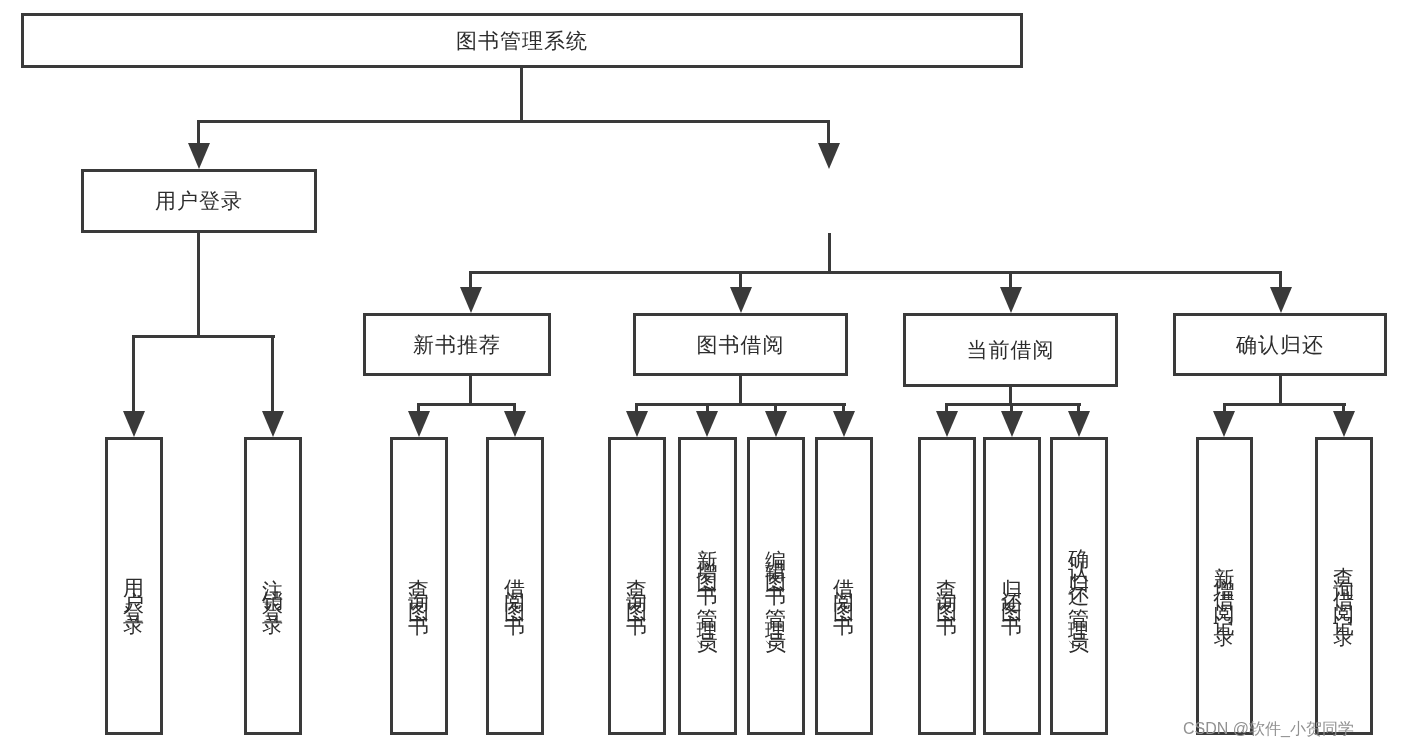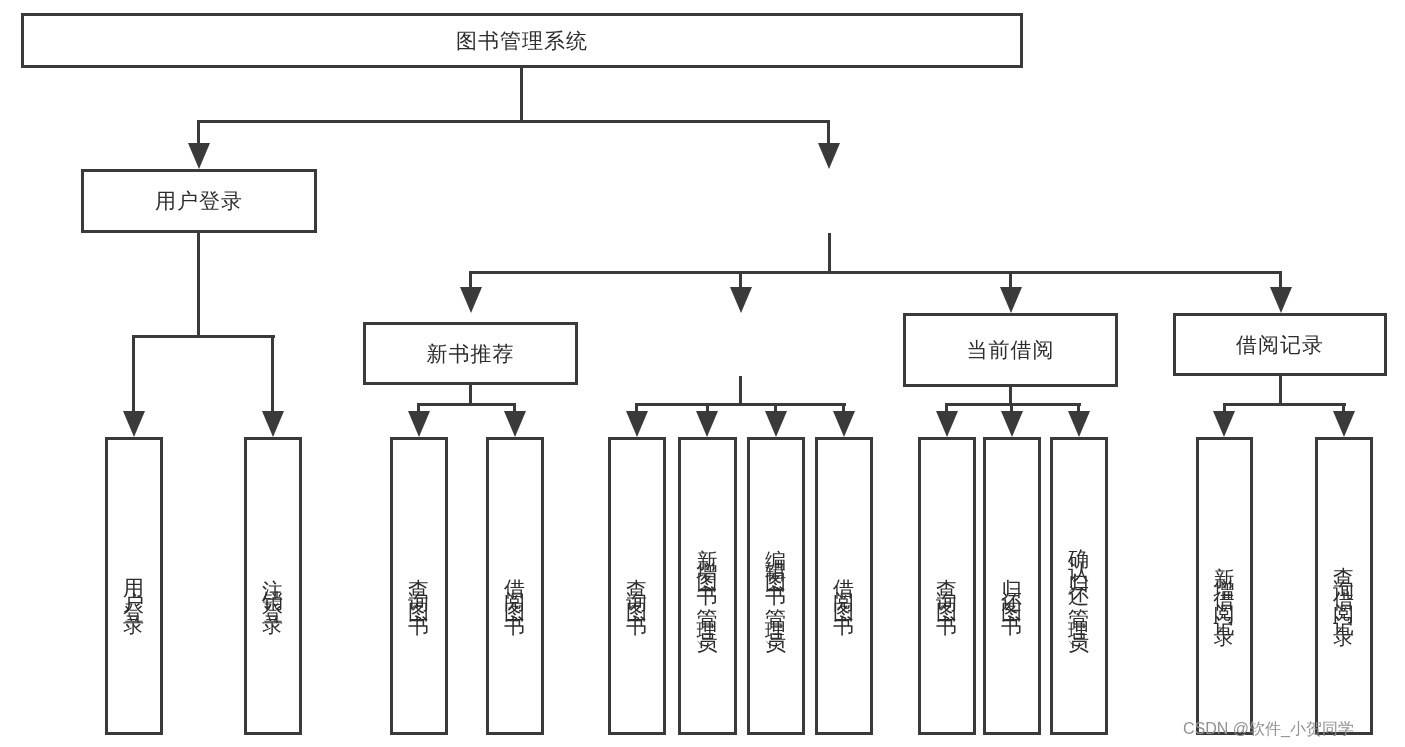--- a/index.html
+++ b/index.html
@@ -78,28 +78,31 @@
   <div class="h" style="left:469px;top:271px;width:813px"></div>
   <div class="v" style="left:469px;top:271px;height:16px"></div>
   <div class="a" style="left:460px;top:287px"></div>
   <div class="v" style="left:739px;top:271px;height:16px"></div>
   <div class="a" style="left:730px;top:287px"></div>
   <div class="v" style="left:1009px;top:271px;height:16px"></div>
   <div class="a" style="left:1000px;top:287px"></div>
   <div class="v" style="left:1279px;top:271px;height:16px"></div>
   <div class="a" style="left:1270px;top:287px"></div>
 
-  <div class="node" style="left:363px;top:322px;width:215px;height:63px">
+  <div class="node" style="left:363px;top:313px;width:188px;height:63px">
     <span>新书推荐</span>
+  </div>
+  <div class="node" style="left:633px;top:313px;width:215px;height:63px">
+    <span>图书借阅</span>
   </div>
   <div class="node" style="left:903px;top:313px;width:215px;height:74px">
     <span>当前借阅</span>
   </div>
   <div class="node" style="left:1173px;top:313px;width:214px;height:63px">
-    <span>借阅记录</span>
+    <span>确认归还</span>
   </div>
 
   <div class="v" style="left:469px;top:376px;height:27px"></div>
   <div class="v" style="left:739px;top:376px;height:27px"></div>
   <div class="v" style="left:1009px;top:376px;height:27px"></div>
   <div class="v" style="left:1279px;top:376px;height:27px"></div>
 
   <div class="h" style="left:417px;top:403px;width:99px"></div>
   <div class="v" style="left:417px;top:403px;height:8px"></div>
   <div class="a" style="left:408px;top:411px"></div>

